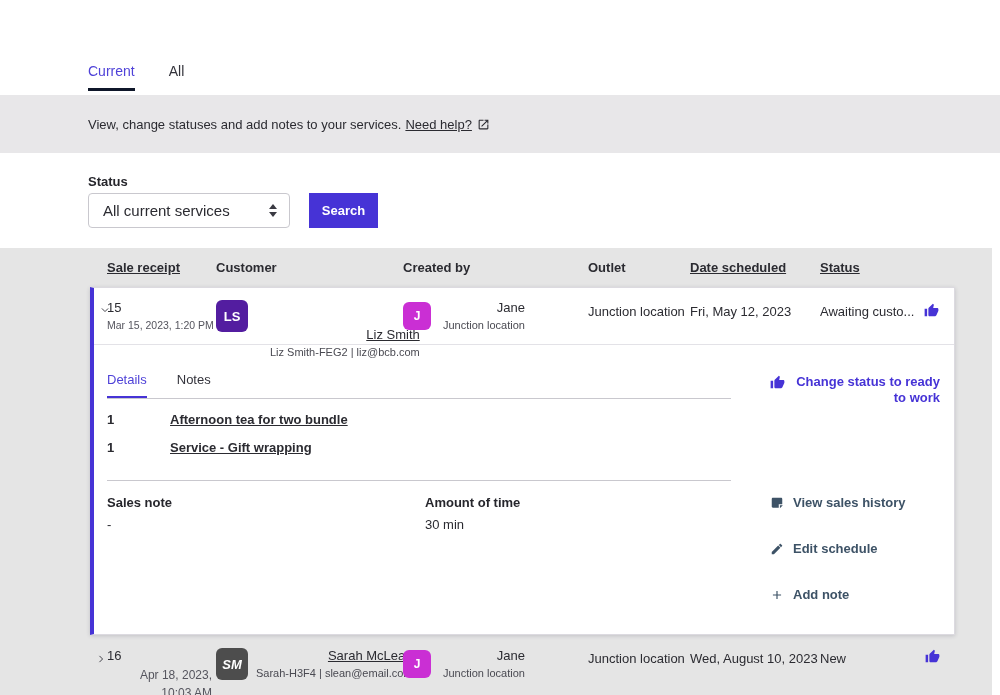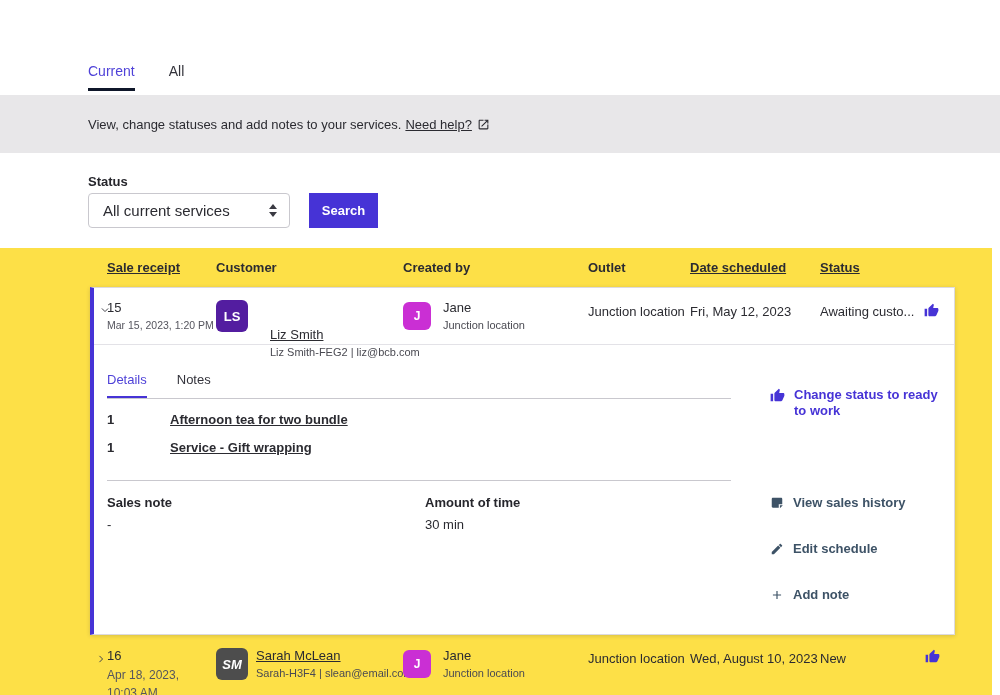--- a/index.html
+++ b/index.html
@@ -33,21 +33,21 @@
   .spinner { display:flex; flex-direction:column; gap:3px; align-items:center; }
   .tri-up { width:0; height:0; border-left:4px solid transparent; border-right:4px solid transparent; border-bottom:5px solid #3a3a42; }
   .tri-down { width:0; height:0; border-left:4px solid transparent; border-right:4px solid transparent; border-top:5px solid #3a3a42; }
   .search-btn {
     left:309px; top:193px; width:69px; height:35px; background:#4633d6; color:#fff;
     border:none; border-radius:0; font-size:13px; font-weight:700; cursor:pointer;
     font-family:"Liberation Sans", sans-serif;
   }
 
   
-  .table-area { left:0; top:248px; width:992px; height:447px; background:#fde047; }
+  .table-area { left:0; top:248px; width:992px; height:447px; background:#e5e5e5;text-align:right; }
   .th { position:absolute; top:12px; font-size:13px; font-weight:700; color:#2b2b31; }
   .th.sortable { text-decoration:underline; cursor:pointer; }
 
   
   .card {
     position:absolute; left:90px; top:39px; width:865px; height:348px; background:#fff;
     border:1px solid #dcdae0; border-left:4px solid #4633d6;
     box-shadow:0 1px 4px rgba(40,40,60,.18);
   }
   .row-divider { position:absolute; left:0; top:56px; width:100%; height:1px; background:#e3e2e7; }
@@ -70,21 +70,21 @@
   .dtab.active { color:#4f42d8; border-bottom:3px solid #4633d6; }
   .dline { position:absolute; left:13px; width:624px; height:1px; background:#c9c8ce; }
   .item-qty { position:absolute; left:13px; font-size:13px; font-weight:700; color:#2b2b31; }
   .item-name { position:absolute; left:76px; font-size:13px; font-weight:700; color:#2b2b31; text-decoration:underline; cursor:pointer; }
   .field-label { position:absolute; font-size:13px; font-weight:700; color:#26262c; }
   .field-value { position:absolute; font-size:13px; color:#2b2b31; }
 
   
   .action { position:absolute; left:676px; display:flex; gap:9px; font-size:13px; font-weight:700; cursor:pointer; width:170px; }
   .action .a-icon { flex:0 0 auto; display:inline-flex; margin-top:1px; }
-  .action.primary { color:#4633d6;margin-top:13px; }
+  .action.primary { color:#4633d6; }
   .action.secondary { color:#3d5266; }
   .action .a-label { line-height:16px; }
 
   
   .r2 { position:absolute; }
   .r2-date { font-size:12px; color:#55555e; line-height:18px; width:105px; }
 </style>
 </head>
 <body>
 

